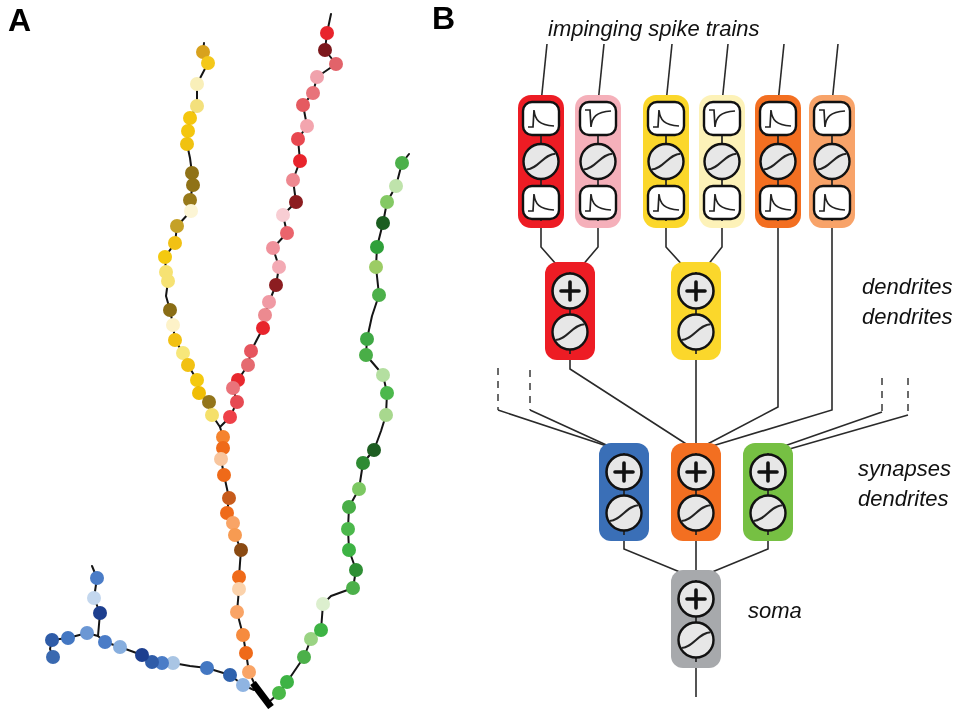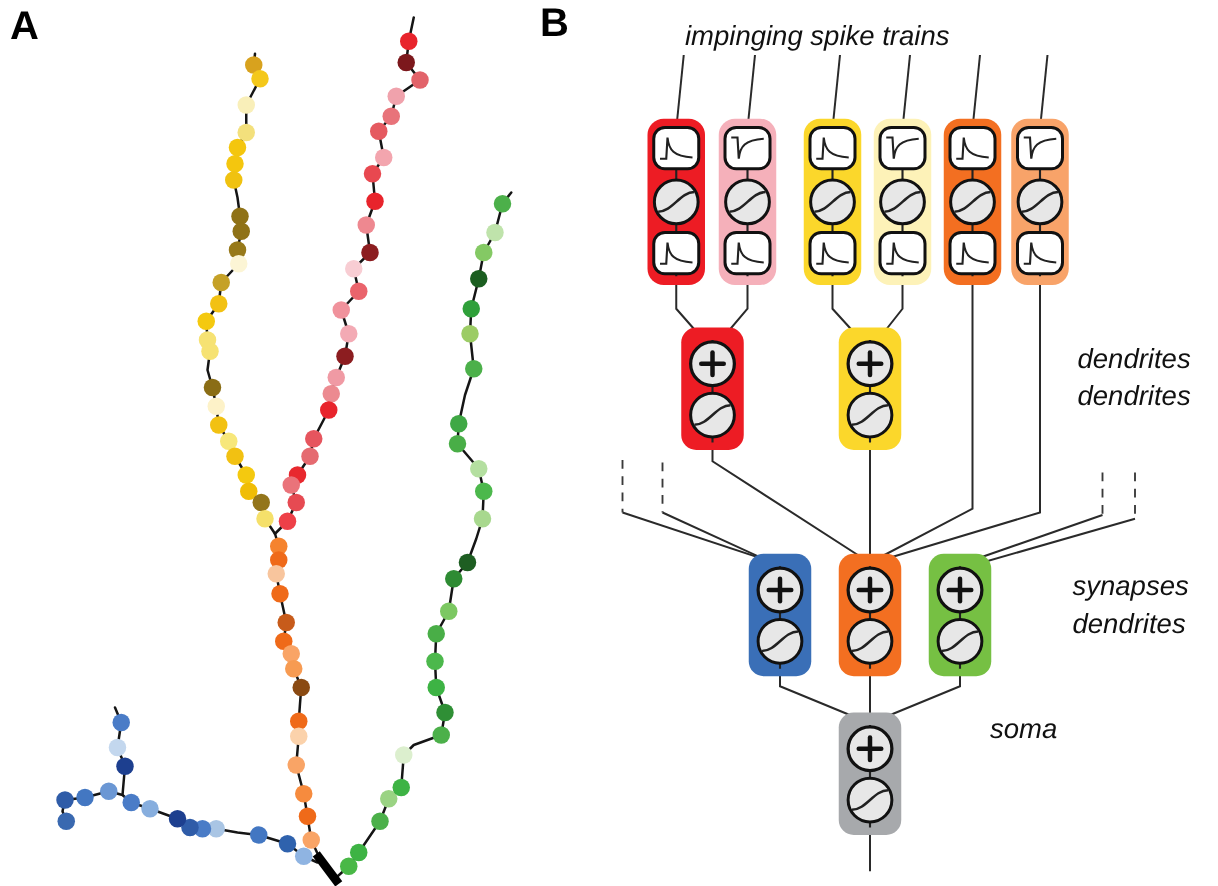--- a/index.html
+++ b/index.html
@@ -7,21 +7,21 @@
           font-family:"Liberation Sans", sans-serif;color:#111;}
   #diagram-svg{position:absolute;left:0;top:0;}
   .panel-letter{position:absolute;font-size:32px;font-weight:bold;color:#000;line-height:1;}
   .fig-label{position:absolute;font-size:22px;color:#111;line-height:30px;white-space:nowrap;font-style:italic;}
   #label-a{left:8px;top:4px;}
   #label-b{left:432px;top:2px;}
   #label-title{left:548px;top:14px;}
   #label-synapses{left:862px;top:147px;}
   #label-secondary{left:862px;top:272px;}
   #label-primary{left:858px;top:454px;}
-  #label-soma{left:748px;top:568px;margin-left:44px;}
+  #label-soma{left:748px;top:596px;}
 </style>
 </head>
 <body>
 
 <div id="figure">
   <svg id="diagram-svg" width="974" height="709" viewBox="0 0 974 709">
       <g>
         <g>
           <polyline points="204,43 203,52 208,63 197,84 197,106 190,118 188,131 187,144 190,158 192,173 193,185 190,200 191,211 177,226 175,243 165,257 166,272 168,281 166,296 170,310 173,325 175,340 183,353 188,365 197,380 199,393 209,402 212,415 220,427" fill="none" stroke="#151515" stroke-width="2" stroke-linejoin="round" stroke-linecap="round"></polyline>
           <circle cx="203" cy="52" r="7" fill="#d8a21e"></circle>

